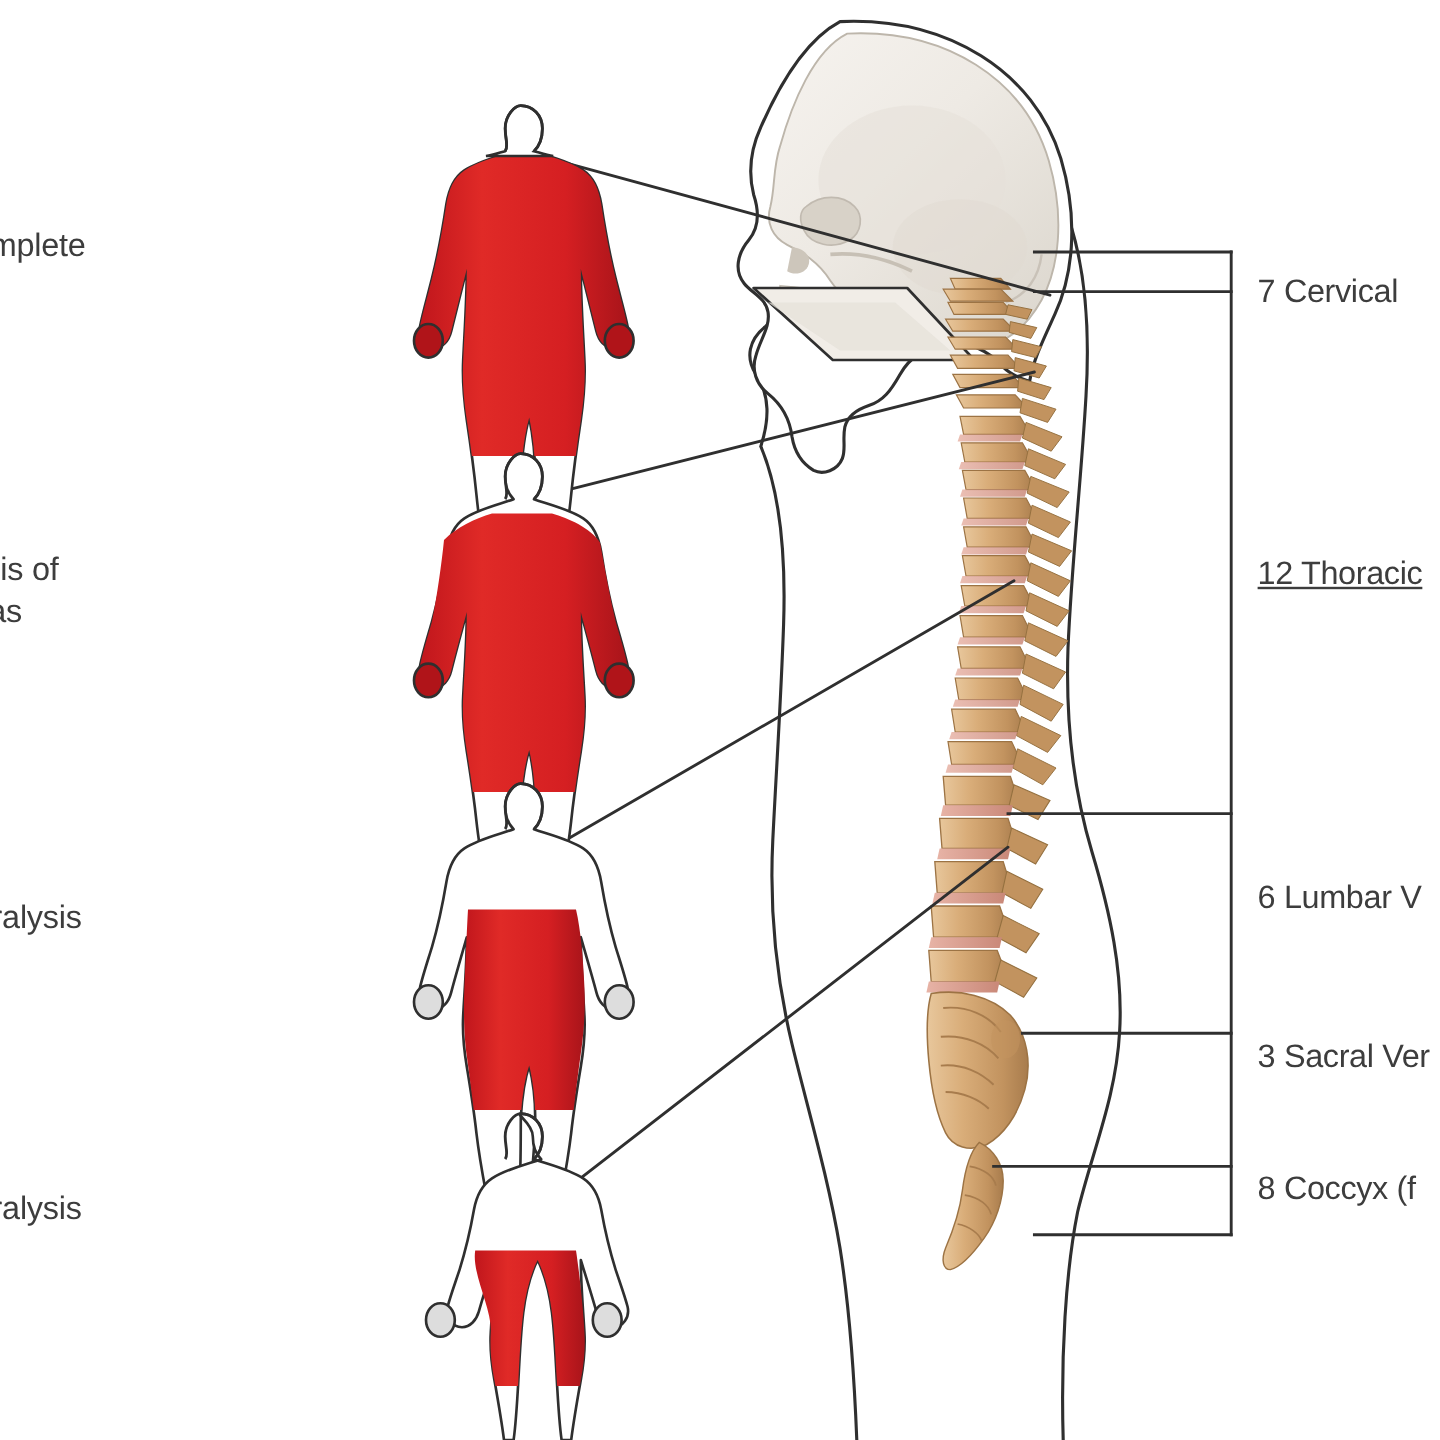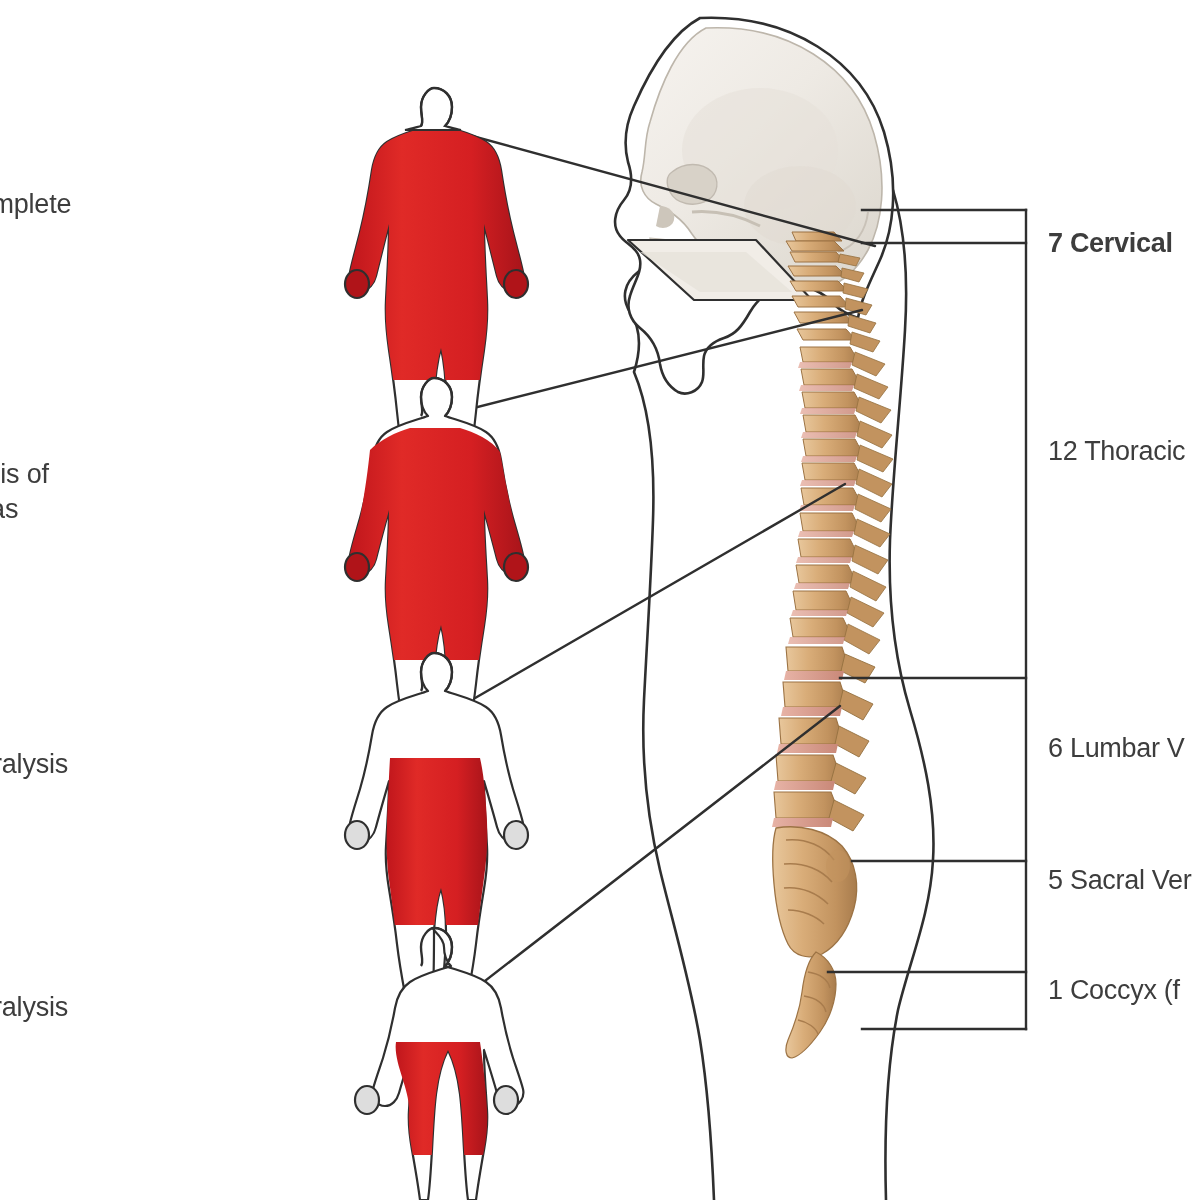--- a/index.html
+++ b/index.html
@@ -28,22 +28,22 @@
 
   
   .vlabel{
     position:absolute;
     left:1048px;
     font-size:27px;
     color:#3d3d3d;
     white-space:nowrap;
     letter-spacing:-0.3px;
   }
-  .vl-cerv{top:228px;font-weight:bold;}
-  .vl-thor{top:436px;}
+  .vl-cerv{top:228px;}
+  .vl-thor{top:463px;text-decoration:underline;}
   .vl-lumb{top:733px;}
   .vl-sacr{top:865px;}
   .vl-cocc{top:975px;}
 </style>
 </head>
 <body>
 
 <div id="stage">
 
   <svg id="art" viewBox="0 0 1200 1200">
@@ -509,16 +509,16 @@
 
   <div class="caption cap3"><span>results in paralysis</span>
 </div>
 
   <div class="caption cap4"><span>results in paralysis</span>
 </div>
 
   <div class="vlabel vl-cerv">7 Cervical</div>
   <div class="vlabel vl-thor">12 Thoracic</div>
   <div class="vlabel vl-lumb">6 Lumbar V</div>
-  <div class="vlabel vl-sacr">5 Sacral Ver</div>
-  <div class="vlabel vl-cocc">1 Coccyx (f</div>
+  <div class="vlabel vl-sacr">3 Sacral Ver</div>
+  <div class="vlabel vl-cocc">8 Coccyx (f</div>
 
 </div>
 
 </body></html>

